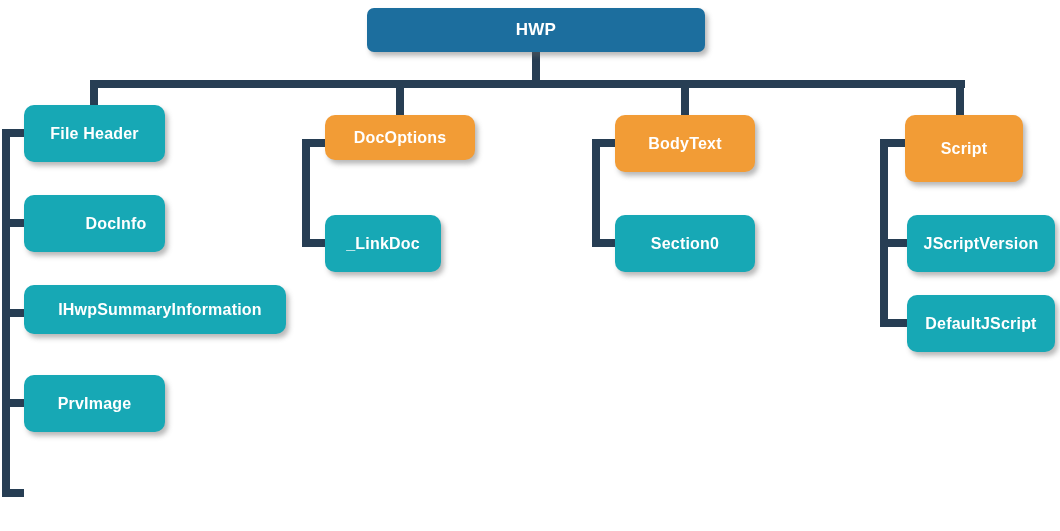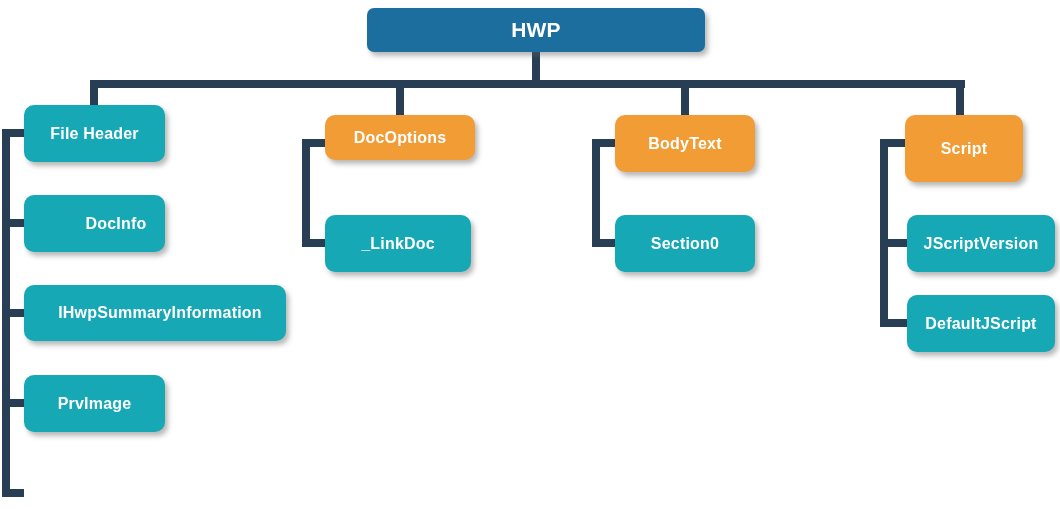--- a/index.html
+++ b/index.html
@@ -27,38 +27,38 @@
     justify-content: center;
     color: #ffffff;
     font-weight: bold;
     font-size: 16px;
     border-radius: 10px;
     box-shadow: 3px 4px 5px rgba(100,100,100,0.45);
     text-align: center;
     letter-spacing: 0.2px;
     white-space: nowrap;
   }
-  .node--root   { background: var(--c-root); font-size: 21px; border-radius: 7px; text-align: center; }
+  .node--root   { background: var(--c-root); font-size: 17px; border-radius: 7px; text-align: center; }
   .node--branch { background: var(--c-branch); }
   .node--leaf   { background: var(--c-leaf); }
 
   .line {
     position: absolute;
     background: var(--c-connector);
   }
 
   
   #n-hwp            { left: 367px; top:   8px; width: 338px; height: 44px; }
   #n-file-header    { left:  24px; top: 105px; width: 141px; height: 57px; }
   #n-docinfo        { left:  24px; top: 195px; width: 141px; height: 57px; padding-left: 43px; }
-  #n-ihwpsummary    { left:  24px; top: 285px; width: 262px; height: 56px; padding-left: 10px; }
+  #n-ihwpsummary    { left:  24px; top: 285px; width: 262px; height: 49px; padding-left: 10px; }
   #n-prvimage       { left:  24px; top: 375px; width: 141px; height: 57px; }
   #n-prvtext        { left:  24px; top: 465px; width: 141px; height: 57px; }
   #n-docoptions     { left: 325px; top: 115px; width: 150px; height: 45px; }
-  #n-linkdoc        { left: 325px; top: 215px; width: 146px; height: 57px; }
+  #n-linkdoc        { left: 325px; top: 215px; width: 116px; height: 57px; }
   #n-bodytext       { left: 615px; top: 115px; width: 140px; height: 57px; }
   #n-section0       { left: 615px; top: 215px; width: 140px; height: 57px; }
   #n-script         { left: 905px; top: 115px; width: 118px; height: 67px; }
   #n-jscriptversion { left: 907px; top: 215px; width: 148px; height: 57px; }
   #n-defaultjscript { left: 907px; top: 295px; width: 148px; height: 57px; }
 
   
   #l-hwp-stub        { left: 532px; top:  50px; width:   8px; height: 34px; }
   #l-main-h          { left:  90px; top:  80px; width: 875px; height:  8px; }
   #l-drop-fileheader { left:  90px; top:  80px; width:   8px; height: 27px; }

